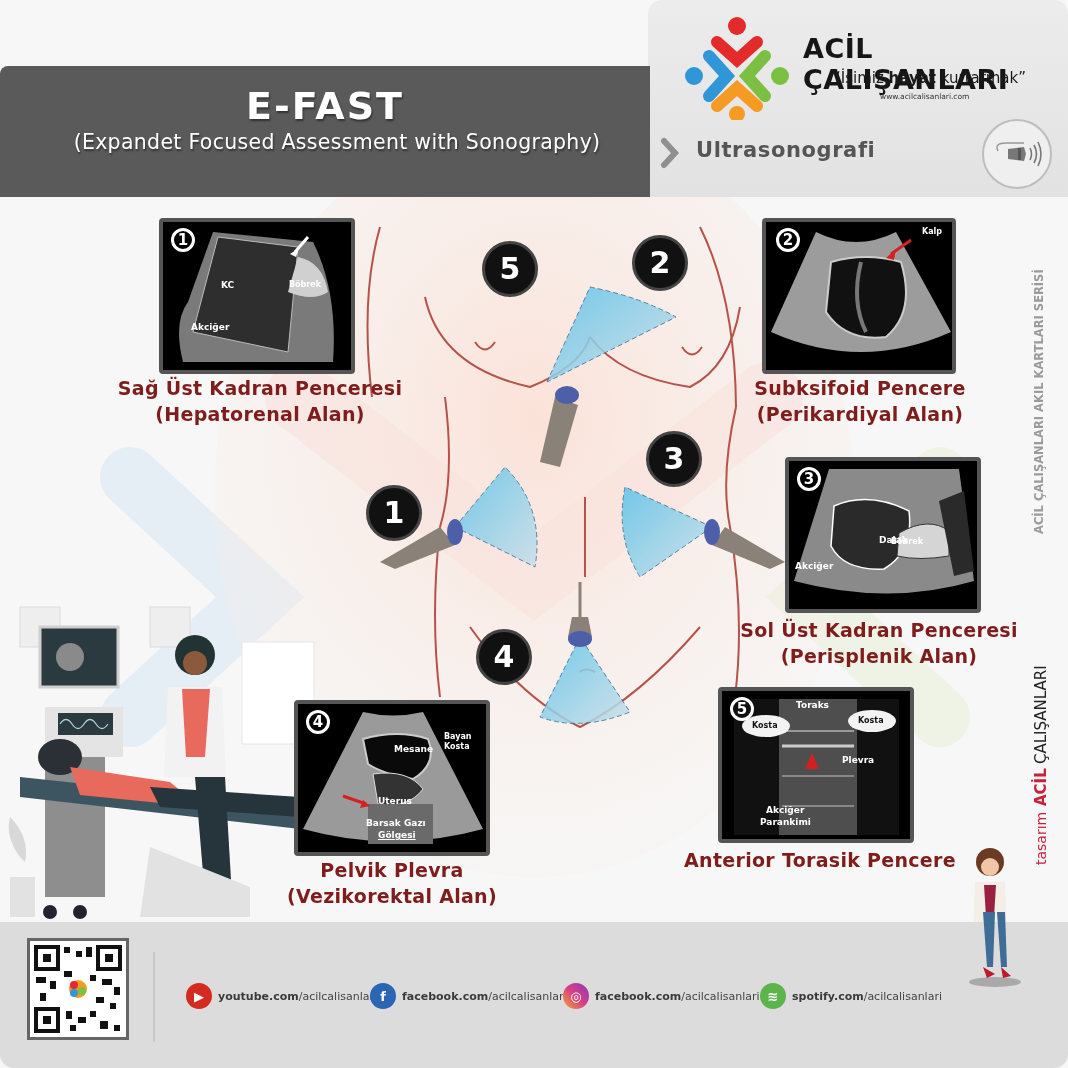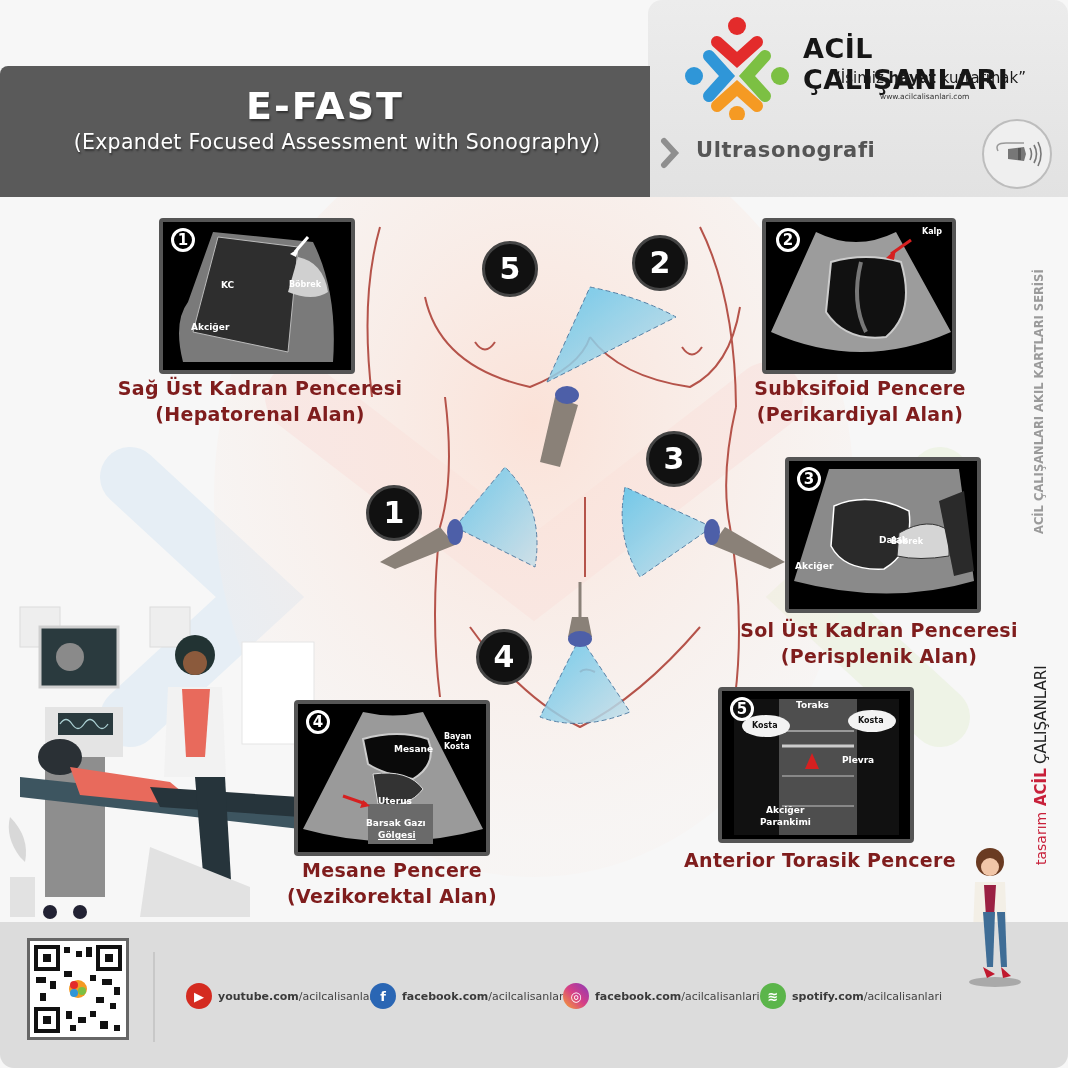--- a/index.html
+++ b/index.html
@@ -293,21 +293,21 @@
     </svg>
     <div class="abs us-num" style="left:8px; top:6px;">4</div>
     <div class="abs us-lbl" style="left:96px; top:40px;">Mesane</div>
     <div class="abs us-lbl sm" style="left:146px; top:28px;">Bayan</div>
     <div class="abs us-lbl sm" style="left:146px; top:38px;">Kosta</div>
     <div class="abs us-lbl" style="left:80px; top:92px;">Uterus</div>
     <div class="abs us-lbl" style="left:68px; top:114px;">Barsak Gazı</div>
     <div class="abs us-lbl" style="left:80px; top:126px;text-decoration:underline;">Gölgesi</div>
   </div>
   <div class="abs caption" style="left:250px; top:660px; width:284px;">
-    <div>Mesane Pencere</div>
+    <div>Pelvik Plevra</div>
     <div>(Vezikorektal Alan)</div>
   </div>
 
   <div class="abs us-card" style="left:718px; top:490px; width:196px; height:156px;">
     <svg class="abs" style="left:0;top:0" width="190" height="150" viewBox="0 0 190 150">
       <rect x="12" y="8" width="165" height="136" fill="#4e4e4e"></rect>
       <rect x="12" y="8" width="45" height="136" fill="#111"></rect>
       <rect x="135" y="8" width="42" height="136" fill="#111"></rect>
       <path d="M60 40 L132 40" stroke="#999" stroke-width="2"></path>
       <path d="M60 55 L132 55" stroke="#ccc" stroke-width="3"></path>

